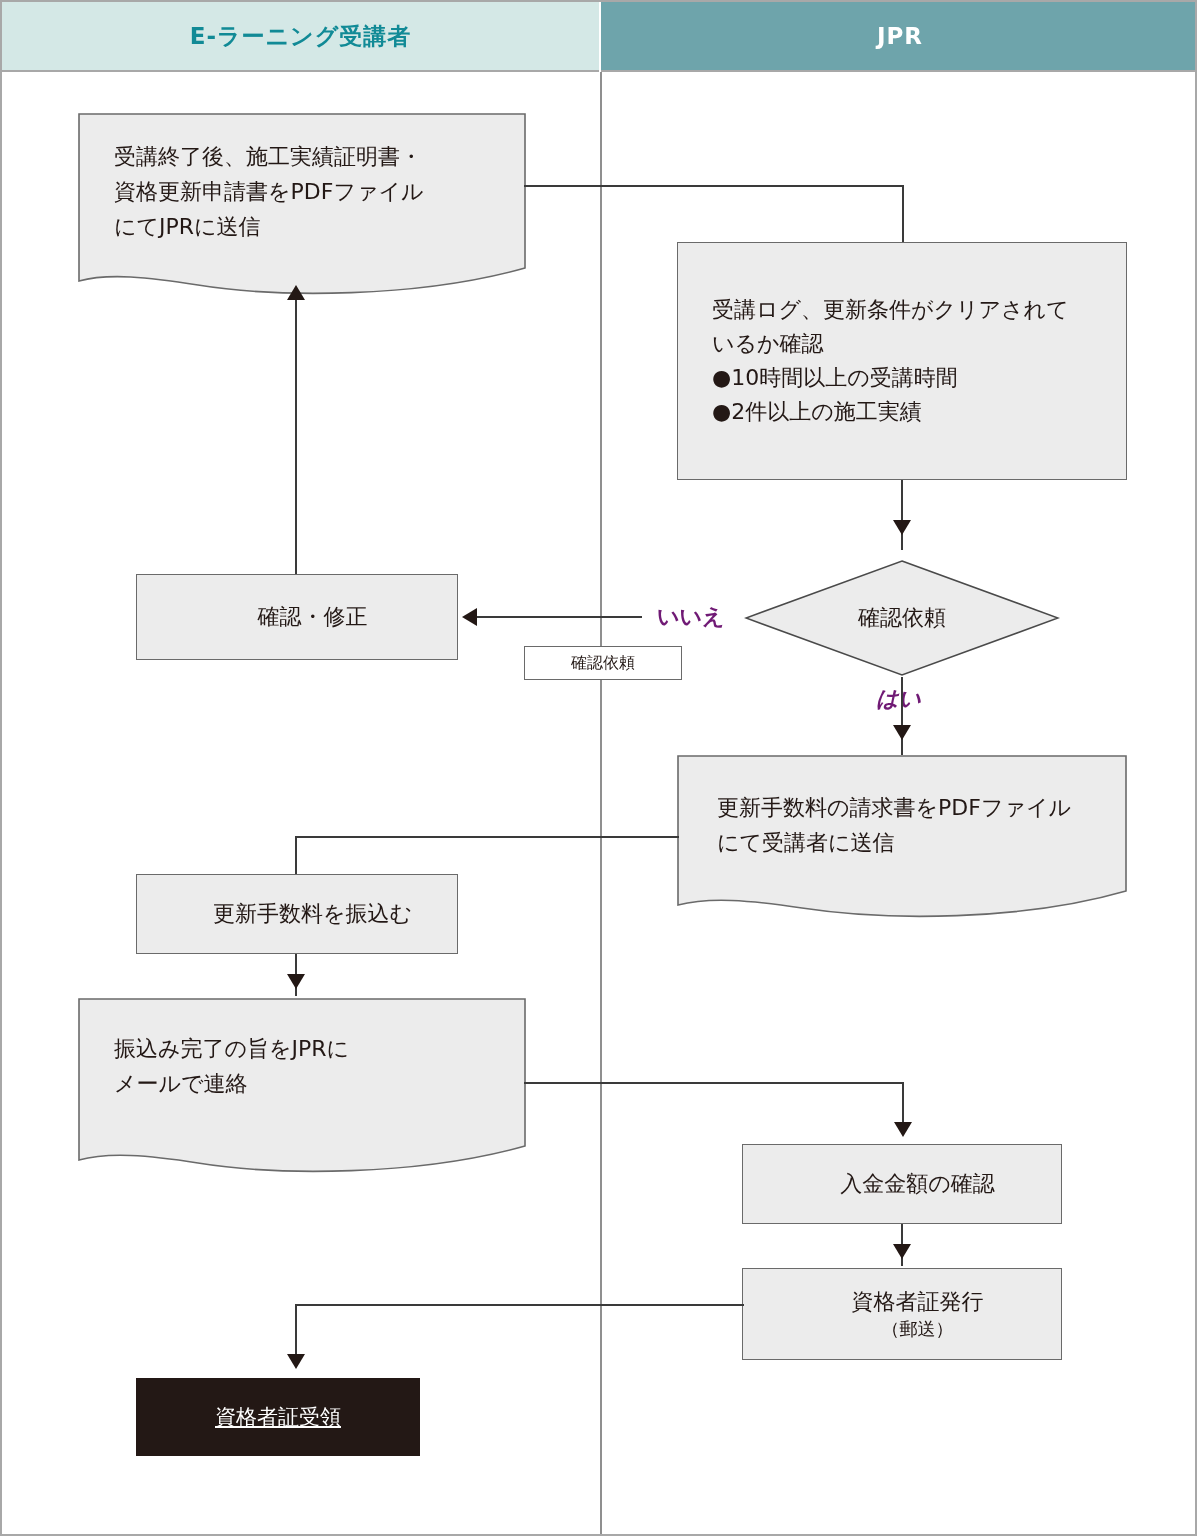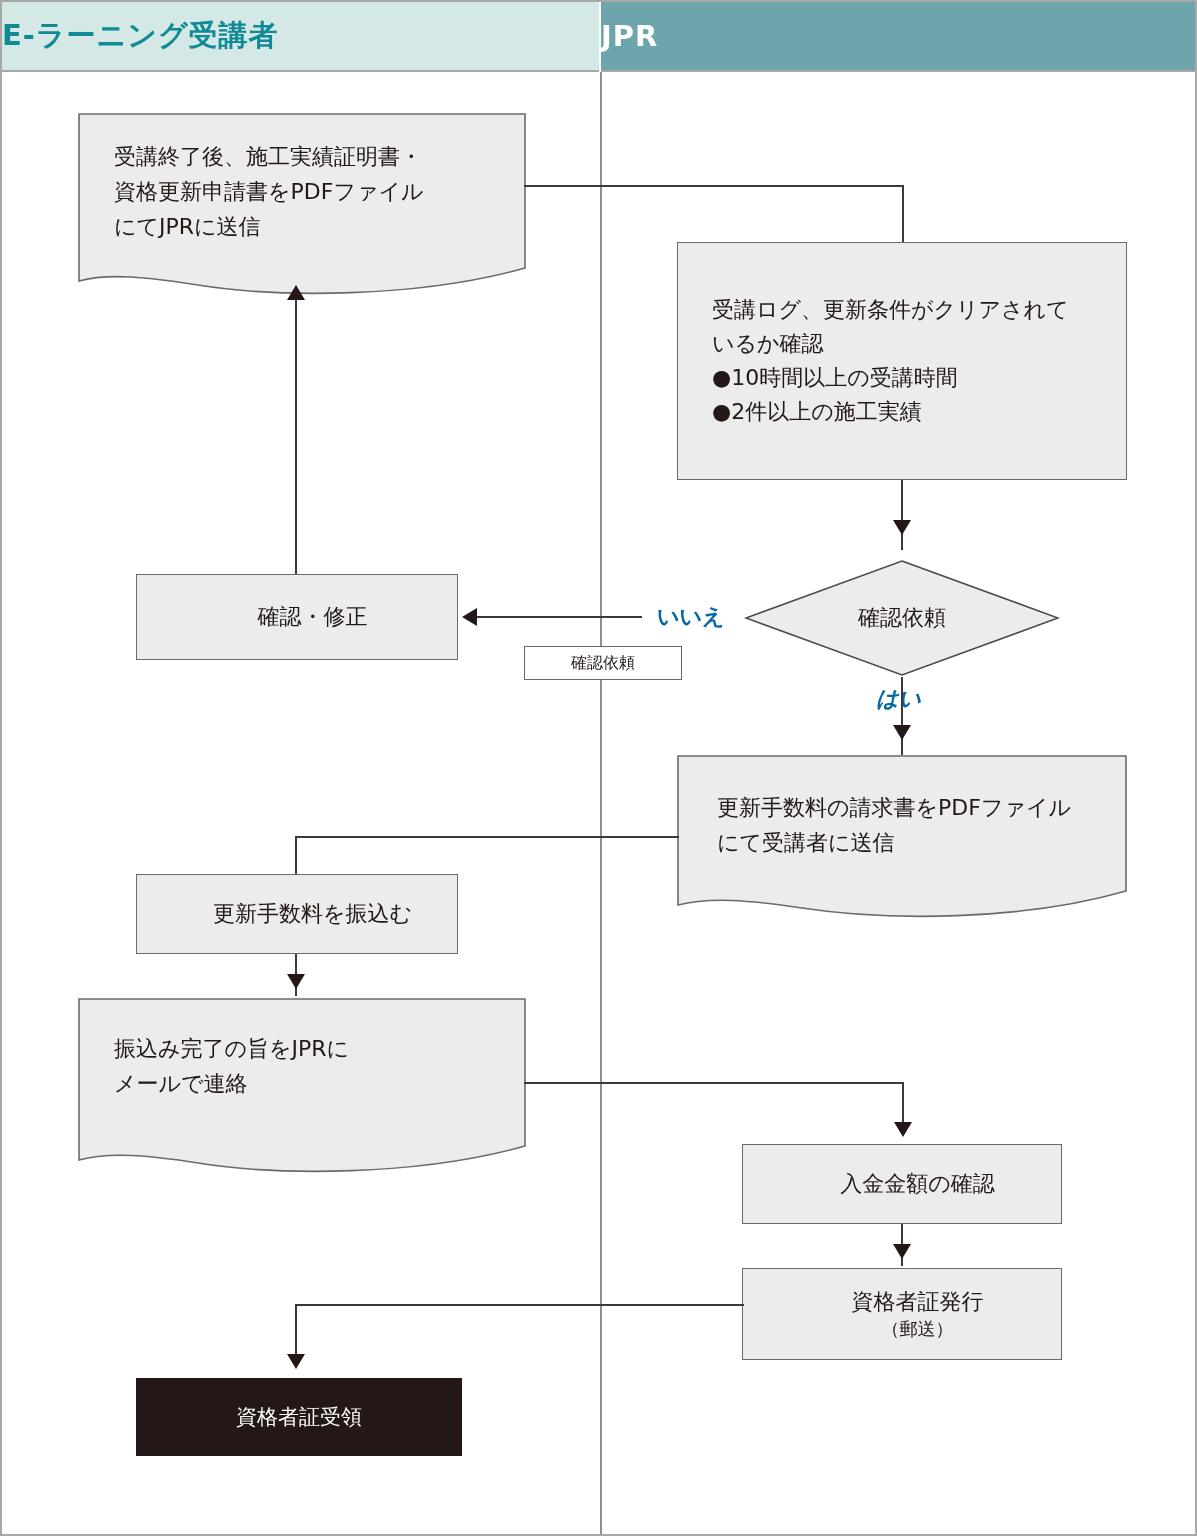--- a/index.html
+++ b/index.html
@@ -8,23 +8,23 @@
     position:relative;
     width:1197px;height:1536px;
     background:#ffffff;
     box-sizing:border-box;
     border:2px solid #a8a8a8;
     overflow:hidden;
   }
   
   .lane-head{
     position:absolute;top:0;height:70px;
-    display:flex;align-items:center;justify-content:flex-start;
+    display:flex;align-items:center;justify-content:center;
     box-sizing:border-box;
-    font-size:29px;font-weight:bold;letter-spacing:1px;
+    font-size:23px;font-weight:bold;letter-spacing:1px;
   }
   #lane-left-head{left:0;width:597px;background:#d4e8e6;color:#118a96;border-bottom:2px solid #a8a8a8;}
   #lane-right-head{left:599px;width:598px;background:#6ea4ab;color:#ffffff;border-bottom:2px solid #a8a8a8;}
   
   #lane-divider{
     position:absolute;left:598px;top:70px;width:2px;height:1466px;background:#8f8f8f;
   }
   
   .node{
     position:absolute;box-sizing:border-box;
@@ -53,21 +53,21 @@
     display:flex;align-items:center;justify-content:center;
     font-size:21px;
   }
   .tagbox{
     position:absolute;box-sizing:border-box;
     background:#ffffff;border:1px solid #6a6a6a;
     display:flex;align-items:center;justify-content:center;
     font-size:16px;color:#231815;
   }
   .edge-label{
-    position:absolute;font-size:22px;font-weight:bold;color:#0369a1;
+    position:absolute;font-size:22px;font-weight:bold;color:#701a75;
     background:transparent;white-space:nowrap;
   }
   
   .ln-h{position:absolute;height:2px;background:#3a3a3a;}
   .ln-v{position:absolute;width:2px;background:#3a3a3a;}
   .arrow{position:absolute;width:0;height:0;}
   .arr-down{border-left:9px solid transparent;border-right:9px solid transparent;border-top:15px solid #231815;}
   .arr-up{border-left:9px solid transparent;border-right:9px solid transparent;border-bottom:15px solid #231815;}
   .arr-left{border-top:9px solid transparent;border-bottom:9px solid transparent;border-right:15px solid #231815;}
 </style>
@@ -171,17 +171,17 @@
 
   <div class="node center" style="left:740px;top:1266px;width:320px;height:92px;">
     <div class="txt" style="font-size:22px;line-height:1.35;">資格者証発行</div>
     <div class="txt" style="font-size:18px;line-height:1.35;">（郵送）</div>
   </div>
 
   <div class="ln-h" style="left:293px;top:1302px;width:449px;"></div>
   <div class="ln-v" style="left:293px;top:1302px;height:62px;"></div>
   <div class="arrow arr-down" style="left:285px;top:1352px;"></div>
 
-  <div class="endnode" style="left:134px;top:1376px;width:326px;height:78px;">
+  <div class="endnode" style="left:134px;top:1376px;width:284px;height:78px;text-decoration:underline;">
     <span>資格者証受領</span>
   </div>
 
 </div>
 
 </body></html>

